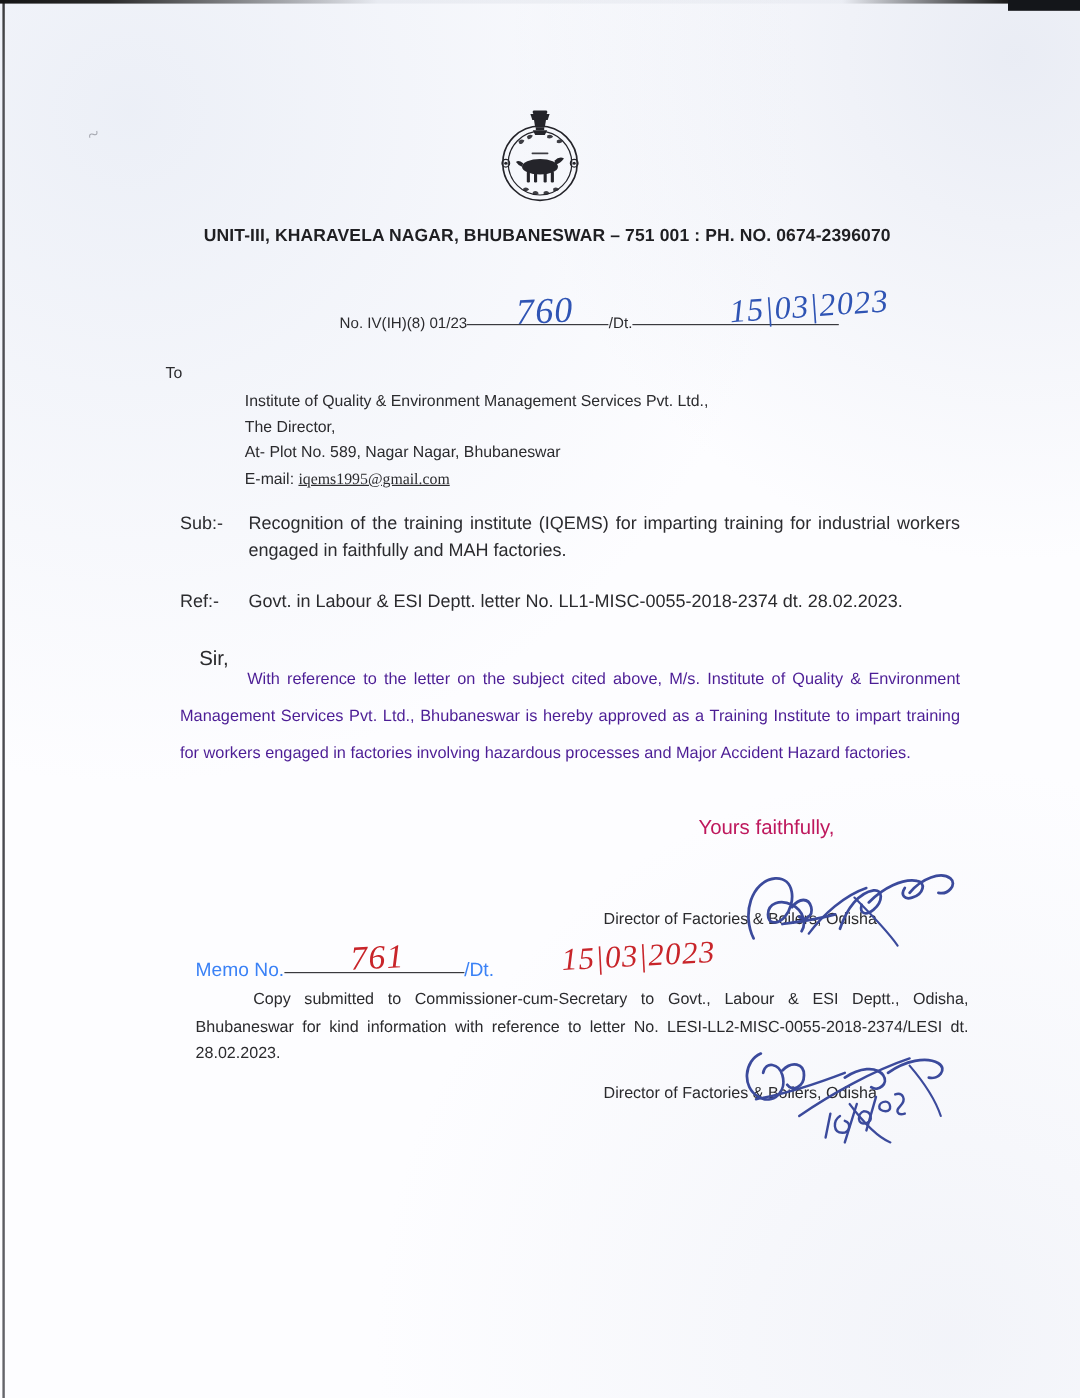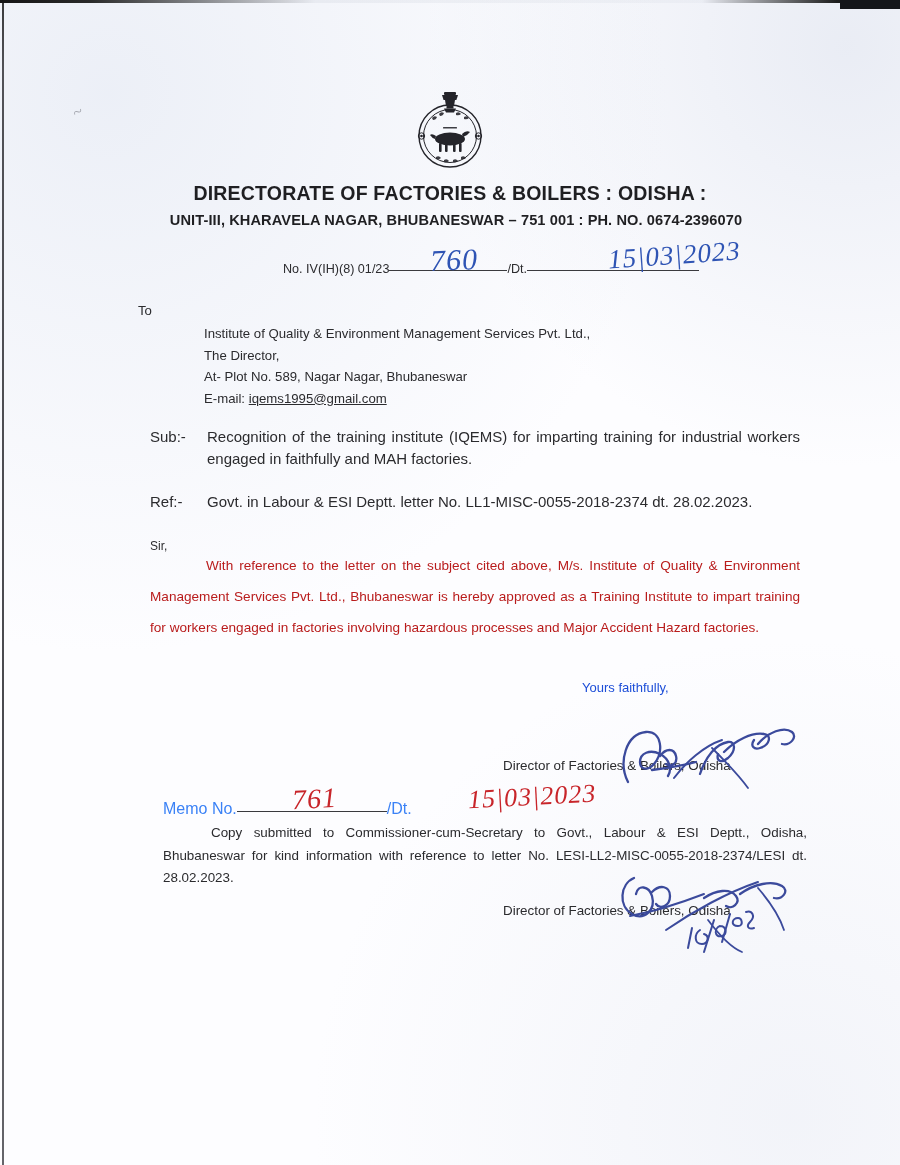--- a/index.html
+++ b/index.html
@@ -143,20 +143,21 @@
   .addressee {
     position: absolute;
     left: 204px; top: 323px;
     font-size: 13.2px;
     line-height: 21.5px;
     color: #2b2b2e;
   }
   .addressee a, .email-link {
     color: #2b2b2e;
     text-decoration: underline;
+    font-family: Liberation Serif, serif;
   }
 
   .field-row {
     position: absolute;
     font-size: 15px;
     line-height: 22px;
     color: #2b2b2e;
   }
   .field-label {
     position: absolute;
@@ -166,40 +167,40 @@
   .field-body {
     margin-left: 57px;
     display: block;
     text-align: justify;
   }
   .sub-row { left: 150px; top: 426px; width: 650px; }
   .ref-row { left: 150px; top: 491px; width: 650px; }
 
   .salutation {
     position: absolute;
-    left: 150px; top: 539px;
-    font-size: 12px;
+    left: 166px; top: 539px;
+    font-size: 17px;
     color: #2b2b2e;
   }
   .body-para {
     position: absolute;
     left: 150px; top: 550px;
     width: 650px;
     font-size: 13.6px;
     line-height: 31px;
     text-align: justify;
     text-indent: 56px;
-    color: #b91c1c;
+    color: #4c1d95;
   }
 
   .closing {
     position: absolute;
     left: 582px; top: 680px;
-    font-size: 13px;
-    color: #1d4ed8;
+    font-size: 17px;
+    color: #be185d;
   }
   .sign-desig-1 {
     position: absolute;
     left: 503px; top: 758px;
     font-size: 13.4px;
     color: #2b2b2e;
     white-space: nowrap;
   }
   .sign-desig-2 {
     position: absolute;
@@ -305,21 +306,20 @@
           <path d="M36 76 q3 -2 5 1 q-2 2 -5 1 z"></path>
           <path d="M45 76 q3 -2 5 1 q-2 2 -5 1 z"></path>
           <path d="M53 73 q3 -2 5 1 q-2 2 -5 1 z"></path>
           <rect x="35" y="43" width="14" height="1.6" rx=".6"></rect>
         </g>
       </svg>
     </span>
   </div>
 
   <div class="letterhead">
-    <div class="org-title">DIRECTORATE OF FACTORIES &amp; BOILERS : ODISHA :</div>
     <div class="org-address">UNIT-III, KHARAVELA NAGAR, BHUBANESWAR – 751 001 : PH. NO. 0674-2396070</div>
   </div>
 
   <div class="refline">
     <span>No. IV(IH)(8) 01/23</span><span class="rule rule-no"></span><span>/Dt.</span><span class="rule rule-dt"></span>
   </div>
   <div class="hand hand-blue hw-760">760</div>
   <div class="hand hand-blue hw-date1">15|03|2023</div>
 
   <div class="to-label">To</div>

